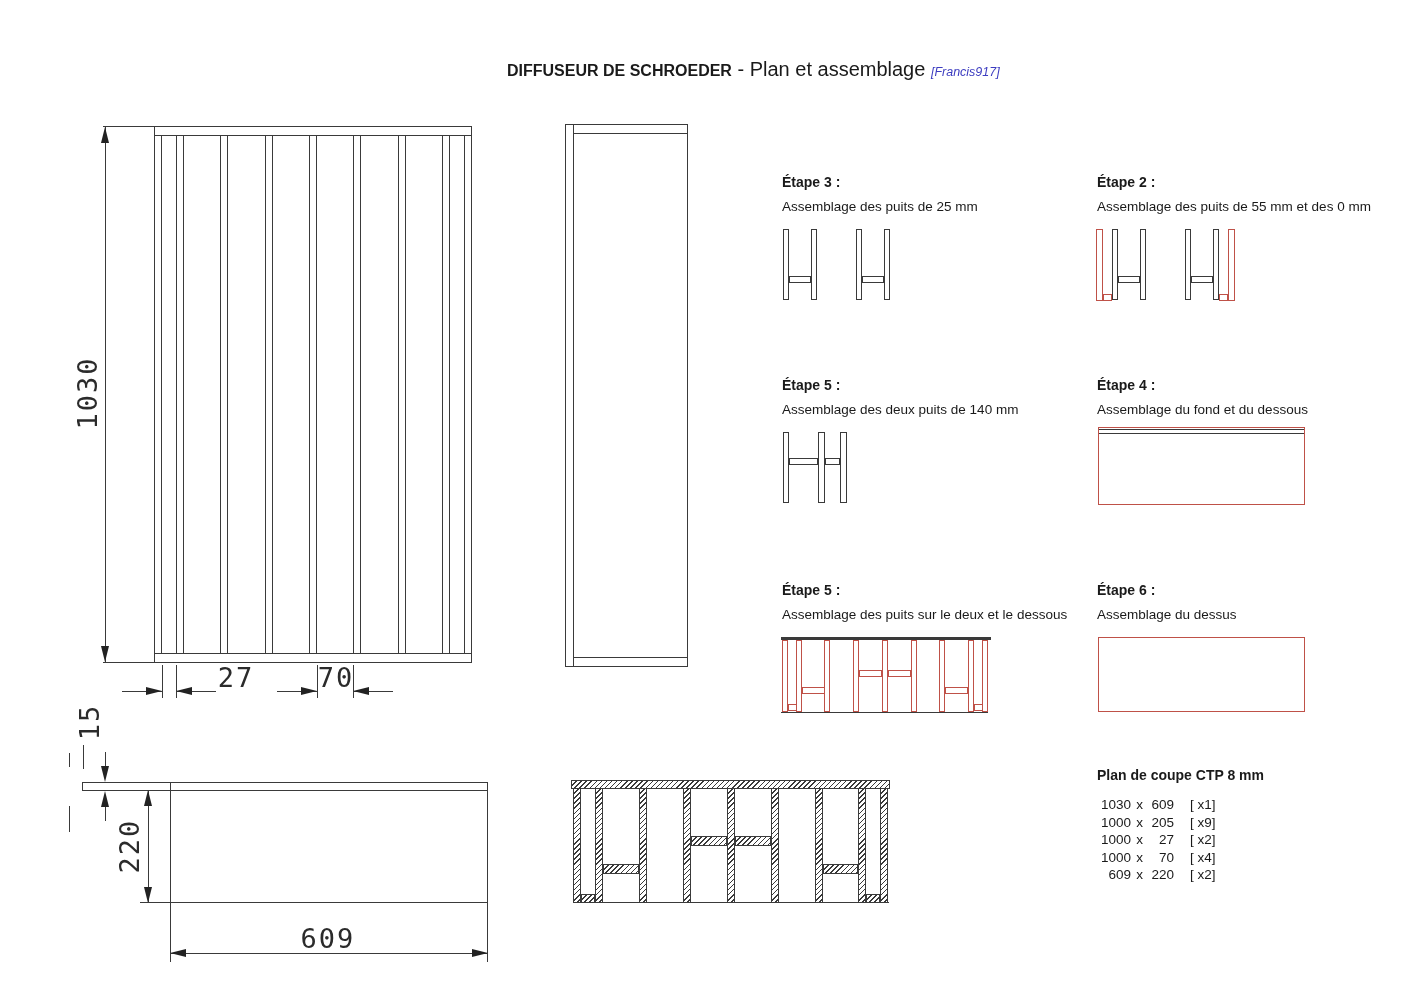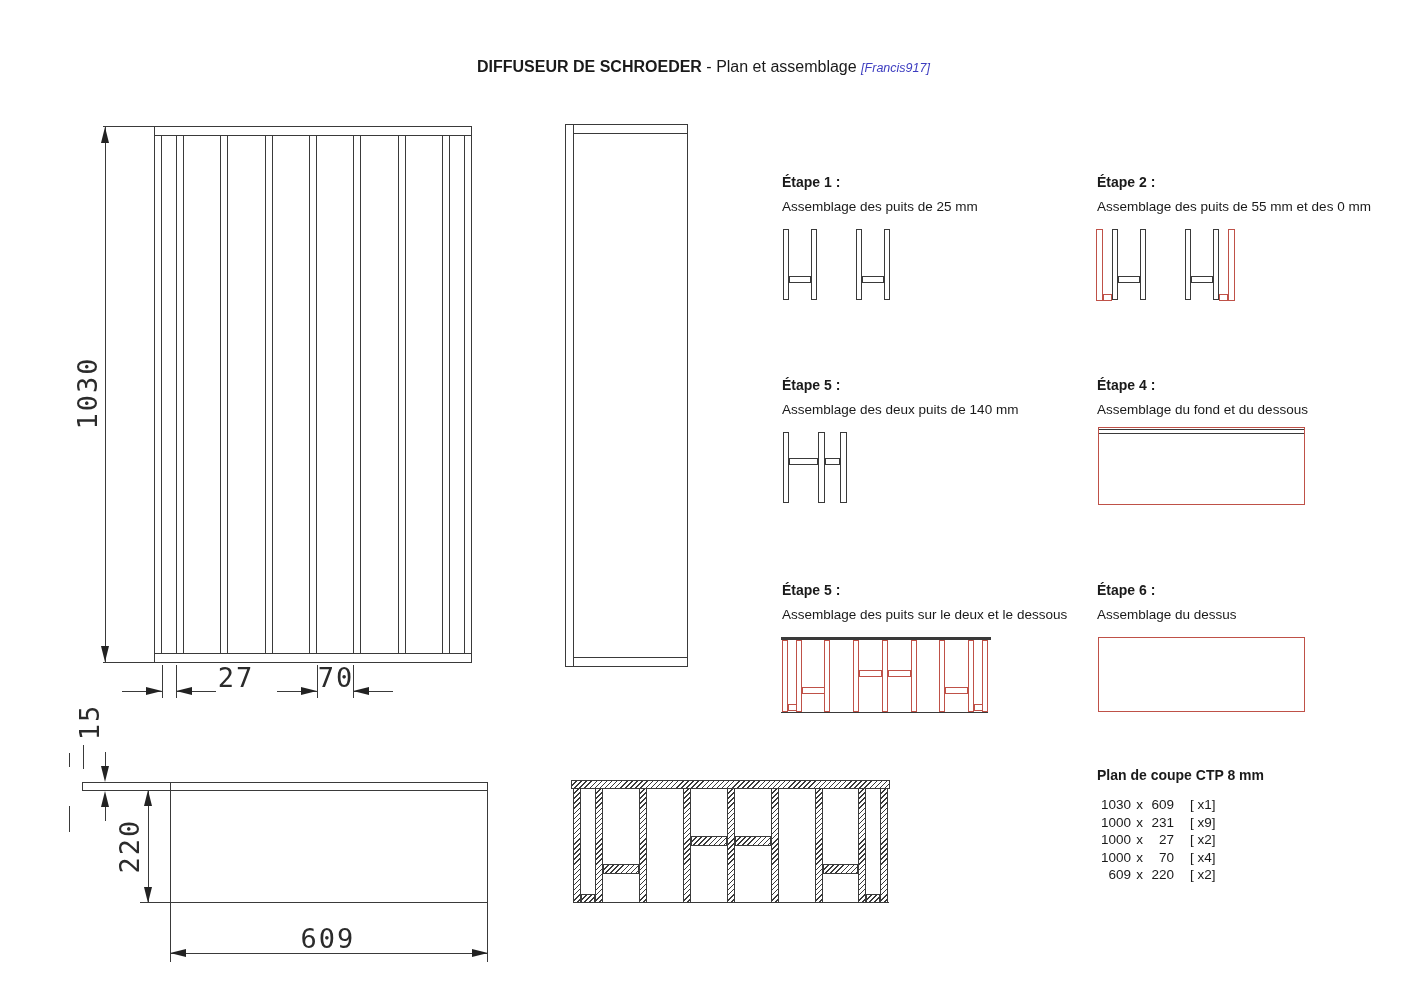--- a/index.html
+++ b/index.html
@@ -2,22 +2,22 @@
 <html><head>
 <meta charset="utf-8">
 <style>
   html,body{margin:0;padding:0;background:#ffffff;}
   #canvas{
     position:relative;width:1413px;height:1000px;background:#ffffff;overflow:hidden;
     font-family:"Liberation Sans",sans-serif;color:#1a1a1a;
   }
   
   #title-bar{position:absolute;left:477px;top:58px;white-space:nowrap;}
-  .t-main{font-weight:bold;font-size:16px;}
-  .t-sub{font-size:16px;}
+  .t-main{font-weight:bold;font-size:16px;margin-left:30px;}
+  .t-sub{font-size:20px;}
   .t-credit{font-size:12.5px;font-style:italic;}
   
   .step{position:absolute;width:330px;}
   .step-title{font-weight:bold;font-size:14px;}
   .step-desc{font-size:13.5px;margin-top:9px;}
   
   #cut-list{position:absolute;left:1097px;top:767px;}
   .cut-title{font-weight:bold;font-size:14px;}
   .cut-rows{margin-top:13px;font-size:13.5px;}
   .cut-row{display:flex;line-height:17.6px;}
@@ -48,21 +48,21 @@
   </div>
 
   <div class="dim v" style="left:87px;top:393px;">1030</div>
   <div class="dim" style="left:236px;top:677px;">27</div>
   <div class="dim" style="left:336px;top:677px;">70</div>
   <div class="dim v" style="left:89px;top:722px;">15</div>
   <div class="dim v" style="left:129px;top:846px;">220</div>
   <div class="dim" style="left:328px;top:938px;">609</div>
 
   <div class="step" style="left:782px;top:174px;">
-    <div class="step-title">Étape 1 :</div>
+    <div class="step-title">Étape 3 :</div>
     <div class="step-desc">Assemblage des puits de 25 mm</div>
   </div>
   <div class="step" style="left:1097px;top:174px;">
     <div class="step-title">Étape 2 :</div>
     <div class="step-desc">Assemblage des puits de 55 mm et des 0 mm</div>
   </div>
   <div class="step" style="left:782px;top:377px;">
     <div class="step-title">Étape 5 :</div>
     <div class="step-desc">Assemblage des deux puits de 140 mm</div>
   </div>
@@ -84,21 +84,21 @@
     <div class="cut-rows">
       <div class="cut-row">
         <span class="cut-w">1030</span>
           <span class="cut-x">x</span>
           <span class="cut-h">609</span>
           <span class="cut-qty">[ x1]</span>
       </div>
       <div class="cut-row">
         <span class="cut-w">1000</span>
           <span class="cut-x">x</span>
-          <span class="cut-h">231</span>
+          <span class="cut-h">205</span>
           <span class="cut-qty">[ x9]</span>
       </div>
       <div class="cut-row">
         <span class="cut-w">1000</span>
           <span class="cut-x">x</span>
           <span class="cut-h">27</span>
           <span class="cut-qty">[ x2]</span>
       </div>
       <div class="cut-row">
         <span class="cut-w">1000</span>

